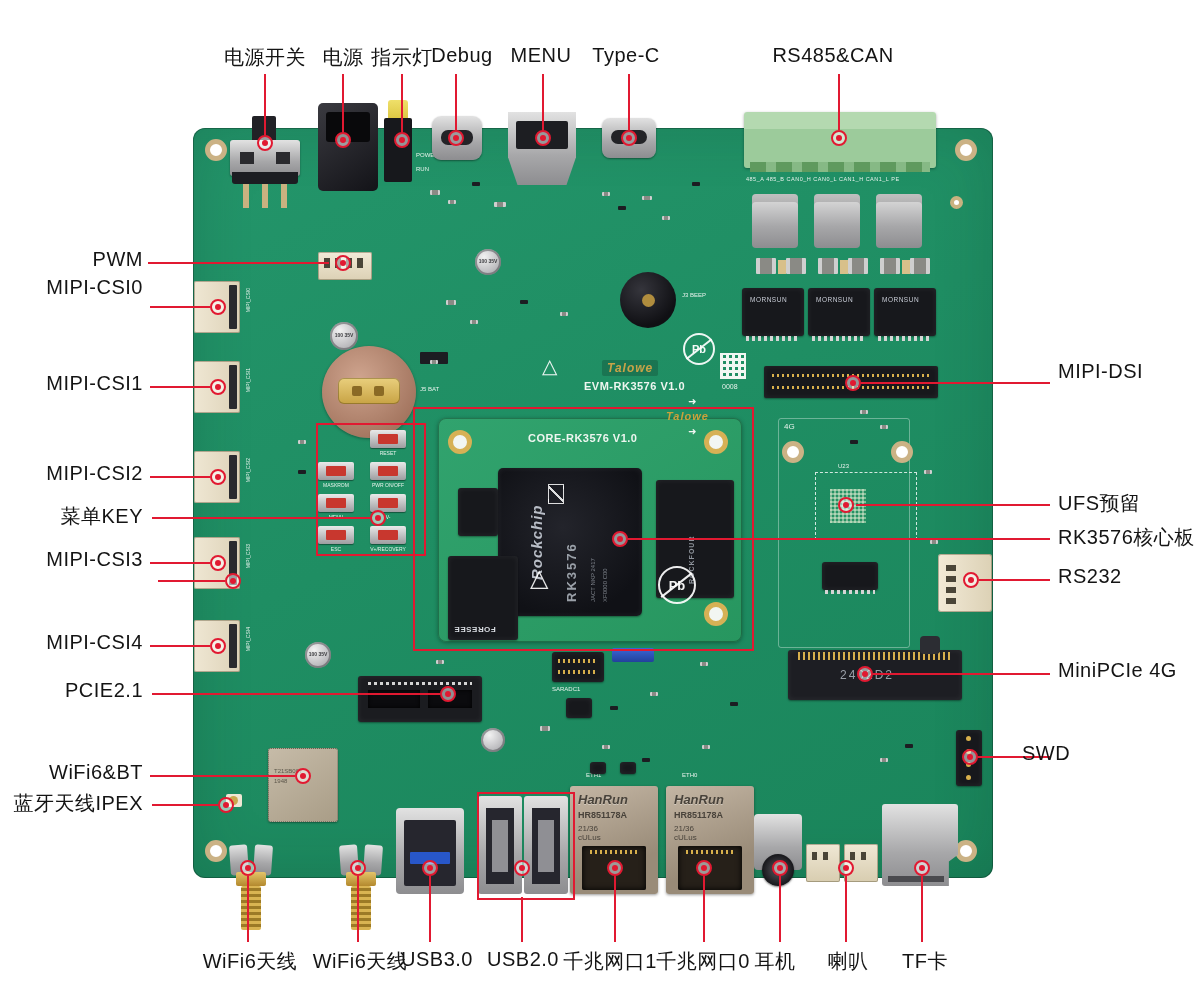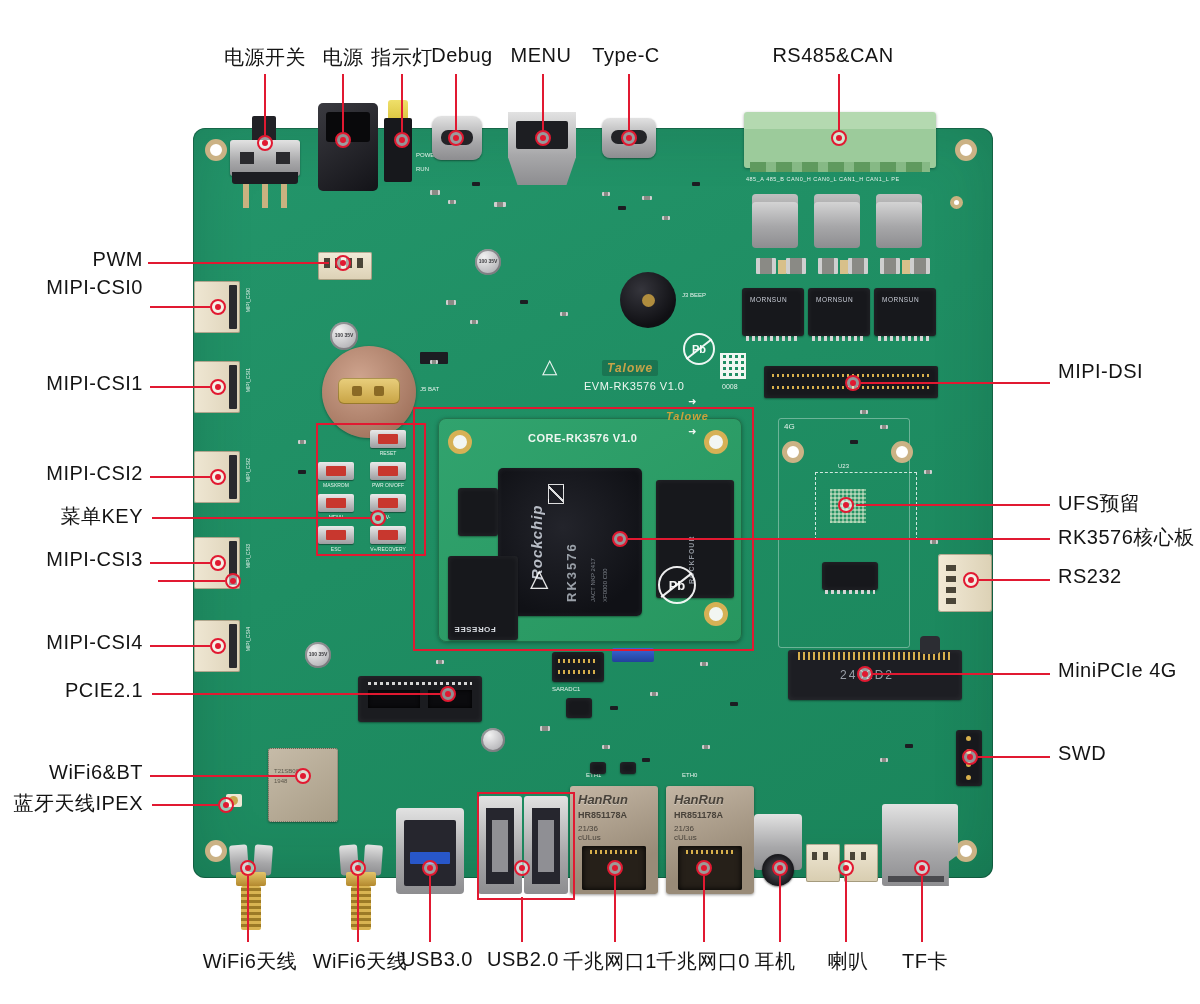--- a/index.html
+++ b/index.html
@@ -151,21 +151,21 @@
     <div class="abs" style="left:322px;top:346px;width:94px;height:92px;border-radius:50%;background:radial-gradient(circle at 40% 35%,#cfa48e,#a3755f 75%);box-shadow:0 1px 3px rgba(0,0,0,.35);"></div>
     <div class="abs" style="left:338px;top:378px;width:62px;height:26px;border-radius:6px;background:linear-gradient(180deg,#e9cf7d,#c8a344);box-shadow:inset 0 0 0 1px rgba(80,60,10,.4);"></div>
     <div class="abs" style="left:352px;top:386px;width:10px;height:10px;background:#8a6a25;border-radius:2px;"></div>
     <div class="abs" style="left:374px;top:386px;width:10px;height:10px;background:#8a6a25;border-radius:2px;"></div>
     <div class="silk" style="left:420px;top:386px;">J5 BAT</div>
   </div>
   <div class="rb" style="left:420px;top:352px;width:28px;height:12px;"></div>
 
   <div class="abs" style="left:602px;top:360px;width:56px;height:16px;background:rgba(10,40,28,.25);border-radius:2px;"></div>
   <div class="abs" style="left:607px;top:361px;font-size:12px;font-weight:700;font-style:italic;color:#c9a348;letter-spacing:1px;">Talowe</div>
-  <div class="abs" style="left:584px;top:380px;font-size:11px;font-weight:400;color:#eef6f0;letter-spacing:.5px;">EVM-RK3576 V1.0</div>
+  <div class="abs" style="left:584px;top:380px;font-size:11px;font-weight:700;color:#eef6f0;letter-spacing:.5px;">EVM-RK3576 V1.0</div>
   <div class="pbsym" style="left:683px;top:333px;width:28px;height:28px;font-size:11px;">
       <span>Pb</span>
     </div>
   <div class="qr" style="left:720px;top:353px;"></div>
   <div class="silk" style="left:722px;top:383px;font-size:7px;">0008</div>
   <div class="tri" style="left:542px;top:356px;">△</div>
 
   <div class="ffc" style="left:194px;top:281px;"></div>
   <div class="silk vtext" style="left:246px;top:288px;font-size:5px;">MIPI_CSI0</div>
   <div class="ffc" style="left:194px;top:361px;"></div>
@@ -489,21 +489,21 @@
   <div class="lbl" style="right:1057px;top:631px;">MIPI-CSI4</div>
   <div class="lbl" style="right:1057px;top:679px;">PCIE2.1</div>
   <div class="lbl" style="right:1057px;top:761px;">WiFi6&amp;BT</div>
   <div class="lbl" style="right:1057px;top:790px;">蓝牙天线IPEX</div>
 
   <div class="lbl" style="left:1058px;top:360px;">MIPI-DSI</div>
   <div class="lbl" style="left:1058px;top:490px;">UFS预留</div>
   <div class="lbl" style="left:1058px;top:524px;">RK3576核心板</div>
   <div class="lbl" style="left:1058px;top:565px;">RS232</div>
   <div class="lbl" style="left:1058px;top:659px;">MiniPCIe 4G</div>
-  <div class="lbl" style="left:1058px;top:742px;">SWD</div>
+  <div class="lbl" style="left:1022px;top:742px;">SWD</div>
 
   <div class="lbl c" style="left:250px;top:948px;">WiFi6天线</div>
   <div class="lbl c" style="left:360px;top:948px;">WiFi6天线</div>
   <div class="lbl c" style="left:437px;top:948px;">USB3.0</div>
   <div class="lbl c" style="left:523px;top:948px;">USB2.0</div>
   <div class="lbl c" style="left:610px;top:948px;">千兆网口1</div>
   <div class="lbl c" style="left:703px;top:948px;">千兆网口0</div>
   <div class="lbl c" style="left:775px;top:948px;">耳机</div>
   <div class="lbl c" style="left:848px;top:948px;">喇叭</div>
   <div class="lbl c" style="left:925px;top:948px;">TF卡</div>

